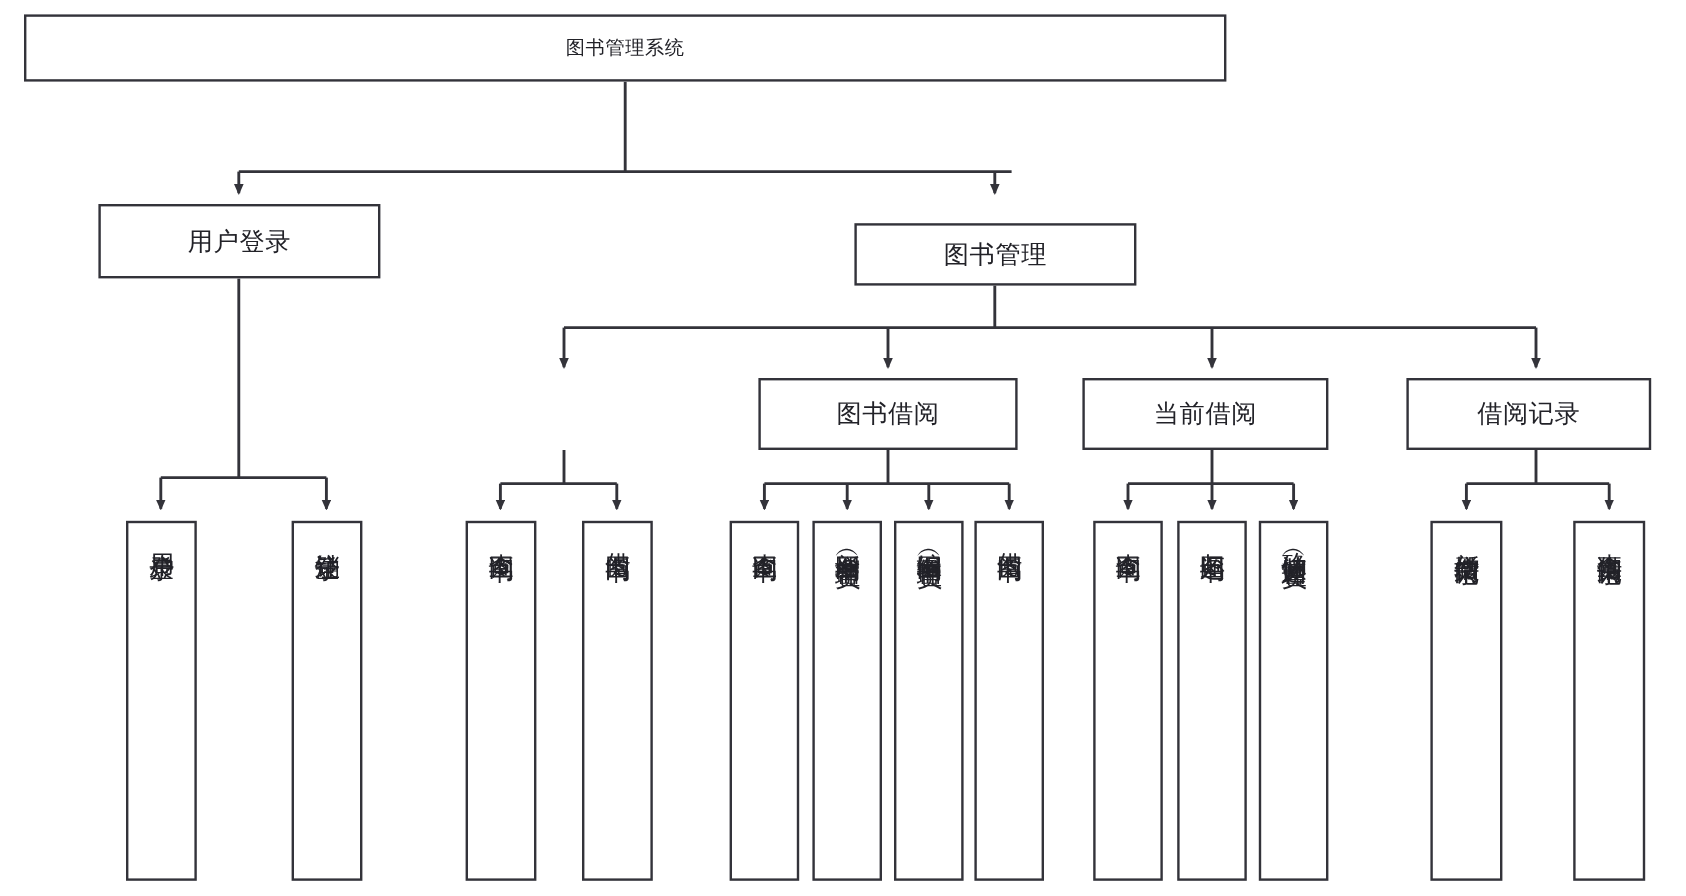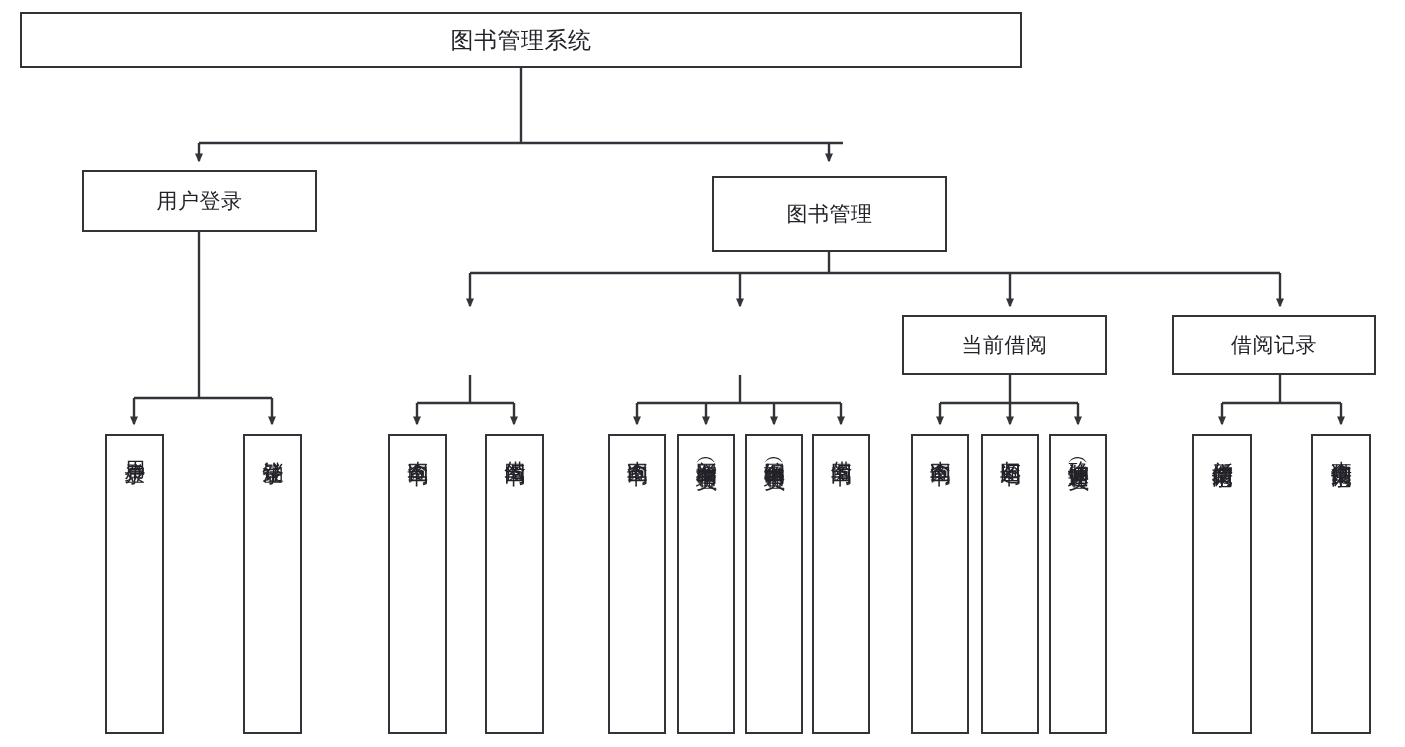--- a/index.html
+++ b/index.html
@@ -41,21 +41,21 @@
     text-align: center;
     line-height: 1.06;
     letter-spacing: 0.5px;
   }
   
   .node.horiz .node-label {
     font-size: 21px;
     white-space: nowrap;
   }
   #node-root .node-label {
-    font-size: 23px;
+    font-size: 16px;
   }
   
   .node.vert {
     align-items: flex-start;
     justify-content: center;
     padding-top: 8px;
   }
   .node.vert .node-label {
     writing-mode: vertical-rl;
     text-orientation: upright;
@@ -131,24 +131,27 @@
     </g>
   </svg>
 
   <div class="node horiz" id="node-root" style="left:20px; top:12px; width:1002px; height:56px;">
     <span class="node-label">图书管理系统</span>
   </div>
 
   <div class="node horiz" style="left:82px; top:170px; width:235px; height:62px;">
     <span class="node-label">用户登录</span>
   </div>
-  <div class="node horiz" style="left:712px; top:176px; width:235px; height:76px;">
+  <div class="node horiz" style="left:712px; top:186px; width:235px; height:52px;">
     <span class="node-label">图书管理</span>
   </div>
 
+  <div class="node horiz" style="left:632px; top:315px; width:216px; height:60px;">
+    <span class="node-label">图书借阅</span>
+  </div>
   <div class="node horiz" style="left:902px; top:315px; width:205px; height:60px;">
     <span class="node-label">当前借阅</span>
   </div>
   <div class="node horiz" style="left:1172px; top:315px; width:204px; height:60px;">
     <span class="node-label">借阅记录</span>
   </div>
 
   <div class="node vert" style="left:105px; top:434px; width:59px; height:300px;">
     <span class="node-label">用户登录</span>
   </div>

